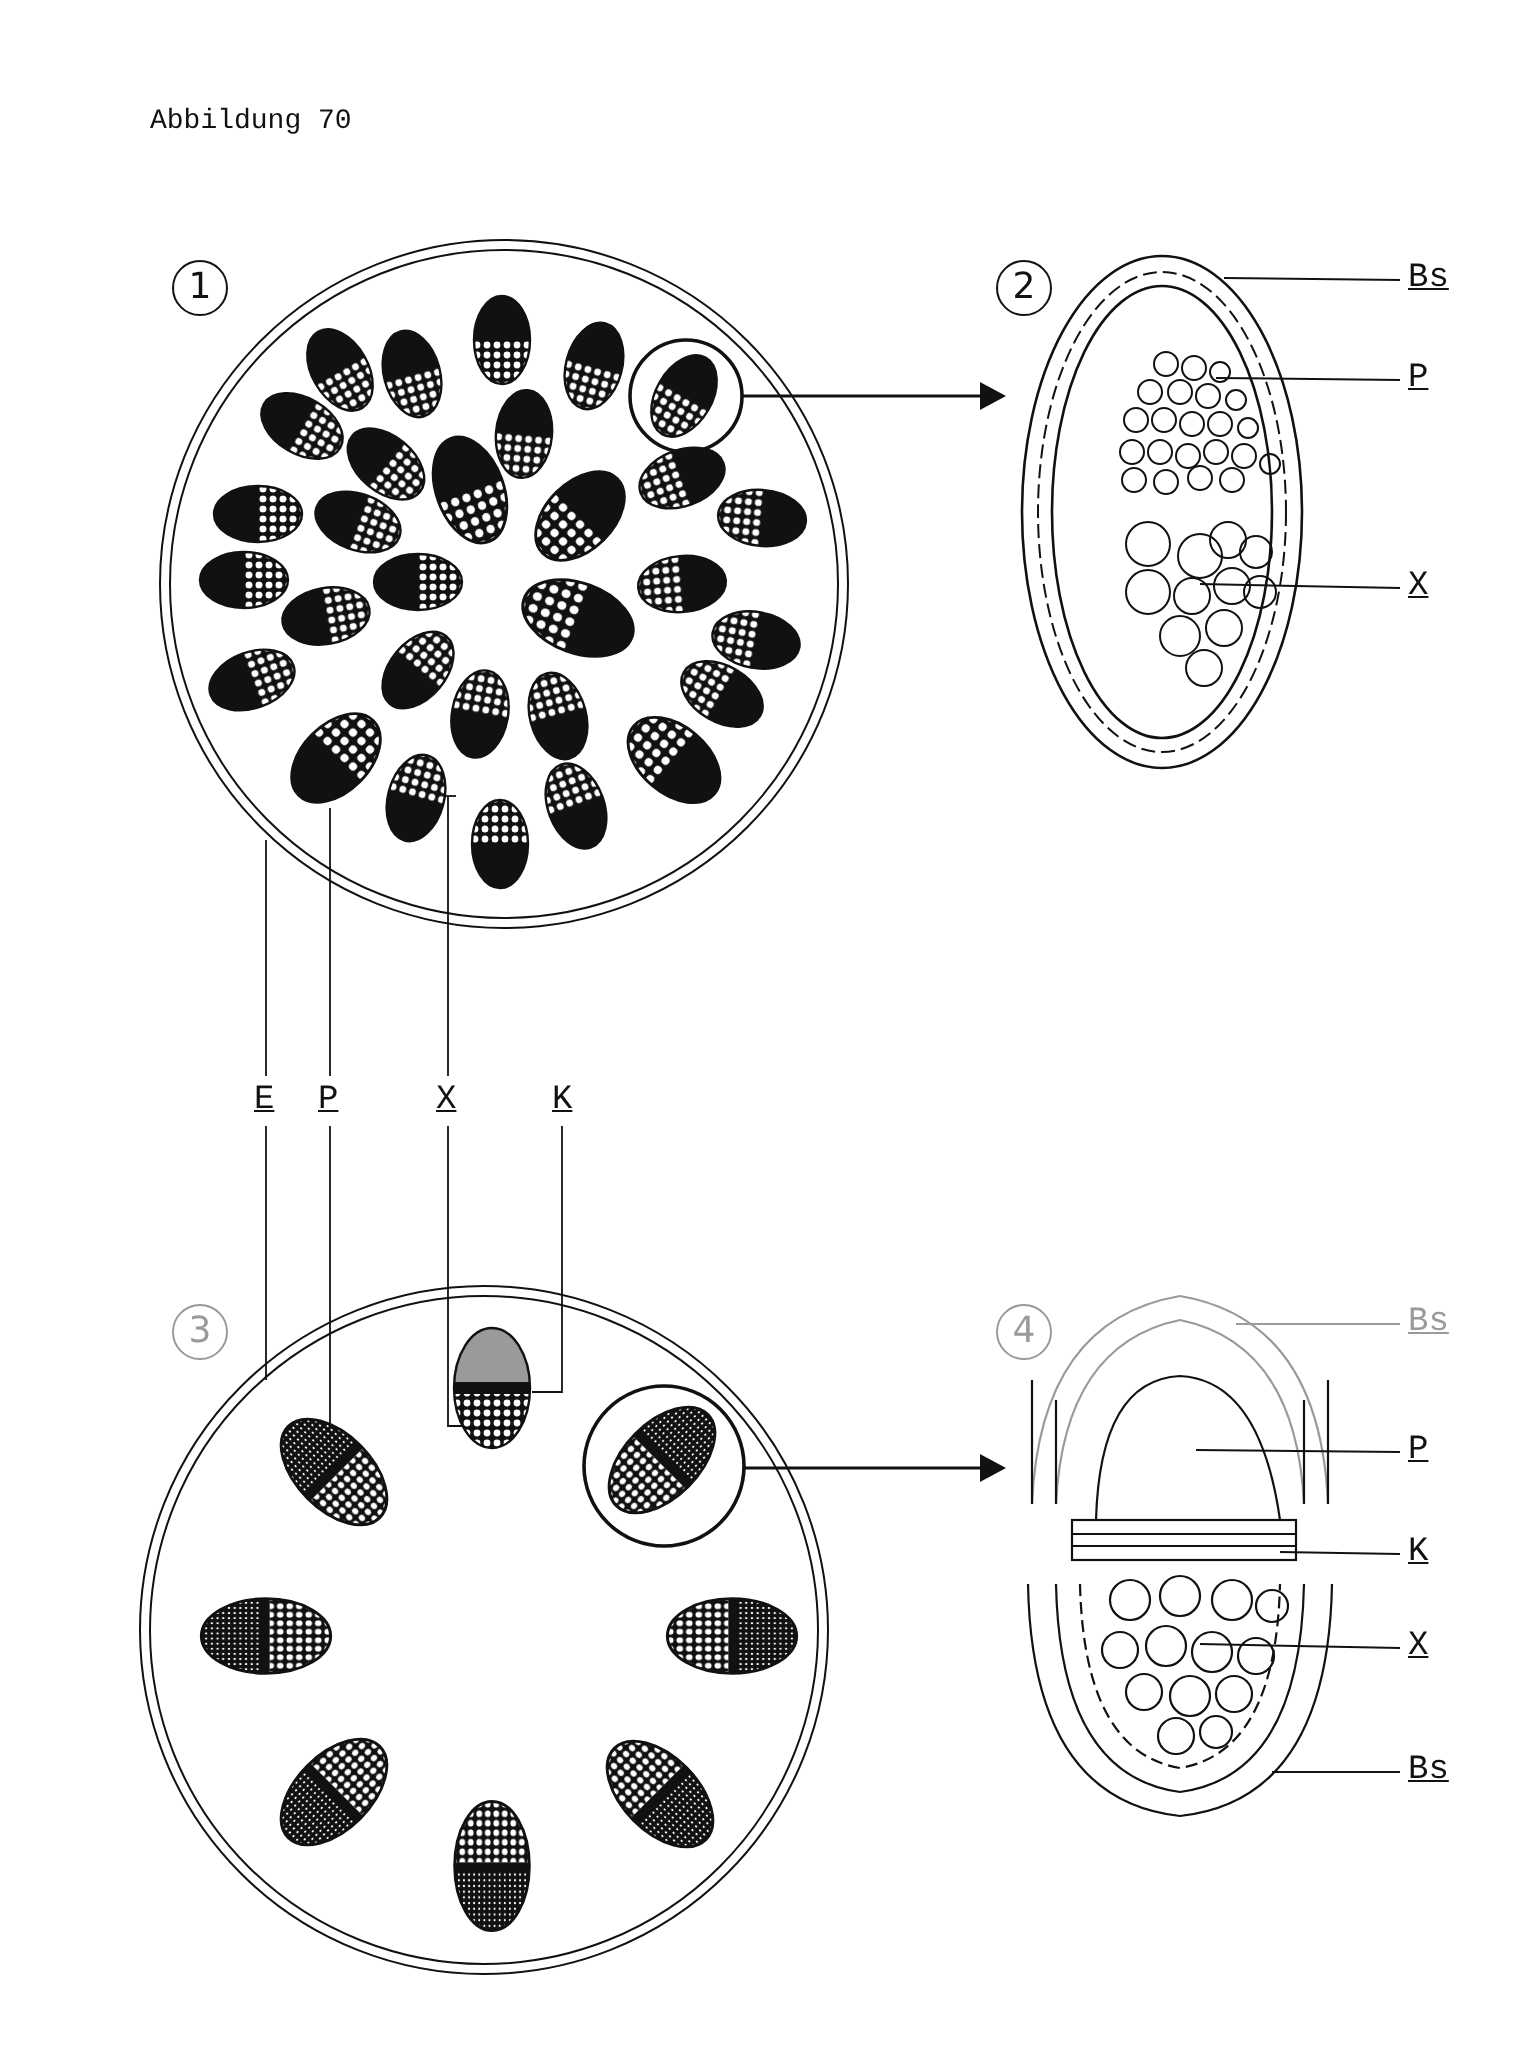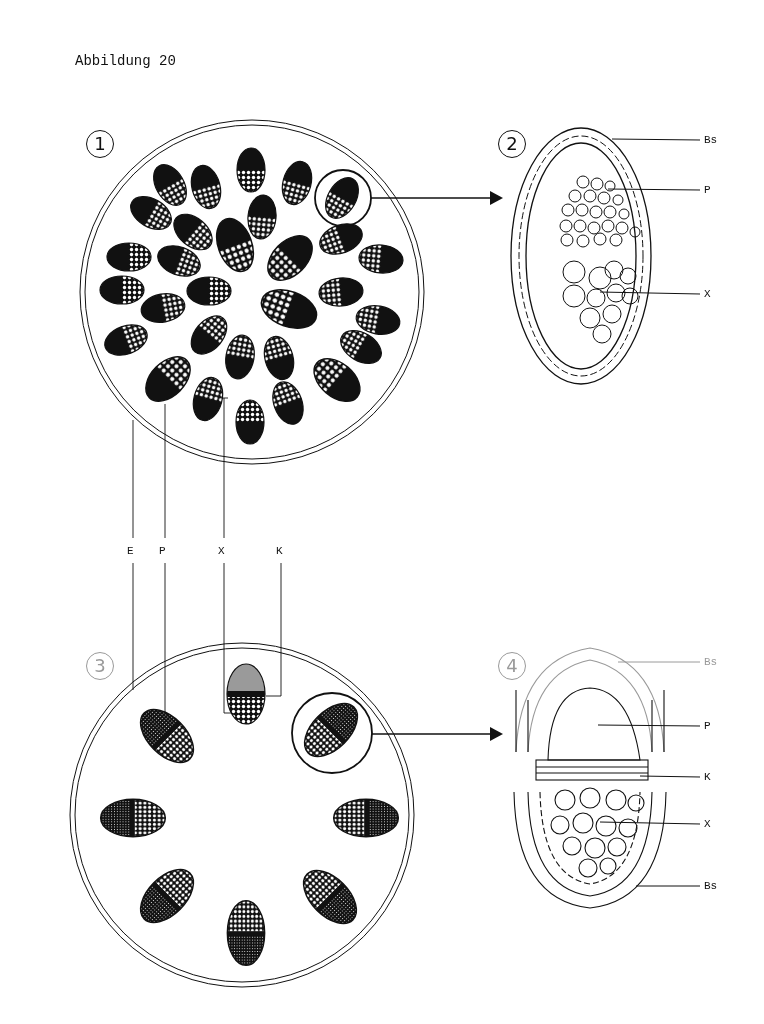--- a/index.html
+++ b/index.html
@@ -1,27 +1,27 @@
 <!DOCTYPE html>
 <html><head>
 <meta charset="utf-8">
 <style>
   html, body { margin:0; padding:0; background:#ffffff; }
   body { width:764px; height:1024px; position:relative; overflow:hidden; font-family:"Liberation Mono", monospace; color:#111; }
   .title { position:absolute; left:75px; top:53px; font-size:14px; }
-  .lbl { position:absolute; font-size:11px; line-height:14px; }
+  .lbl { position:absolute; font-size:17px; line-height:14px;text-decoration:underline; }
   .lbl.gray { color:#9a9a9a; }
   svg.fig { position:absolute; left:0; top:0; }
   .numc { position:absolute; width:26px; height:26px; border:1.6px solid #111; border-radius:50%; text-align:center; line-height:26px; font-family:"DejaVu Sans", sans-serif; font-size:18px; }
   .numc.gray { border-color:#9a9a9a; color:#9a9a9a; }
 </style>
 </head>
 <body>
 
-<div class="title">Abbildung 20</div>
+<div class="title">Abbildung 70</div>
 
 <div class="numc" style="left:86px;top:130px;">1</div>
 <div class="numc" style="left:498px;top:130px;">2</div>
 <div class="numc gray" style="left:86px;top:652px;">3</div>
 <div class="numc gray" style="left:498px;top:652px;">4</div>
 
 <svg class="fig" width="764" height="1024" viewBox="0 0 764 1024">
   <defs>
     <pattern id="cells" width="5" height="5" patternUnits="userSpaceOnUse">
       <rect width="5" height="5" fill="#111"></rect>

